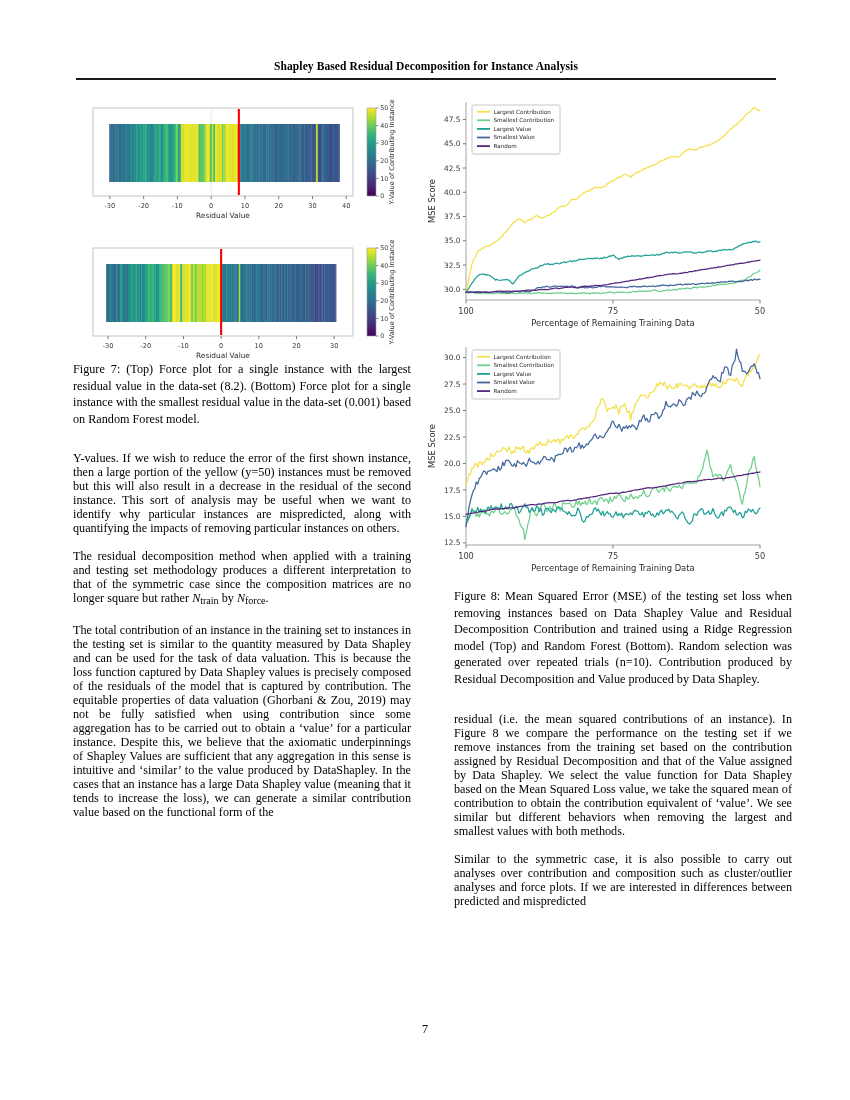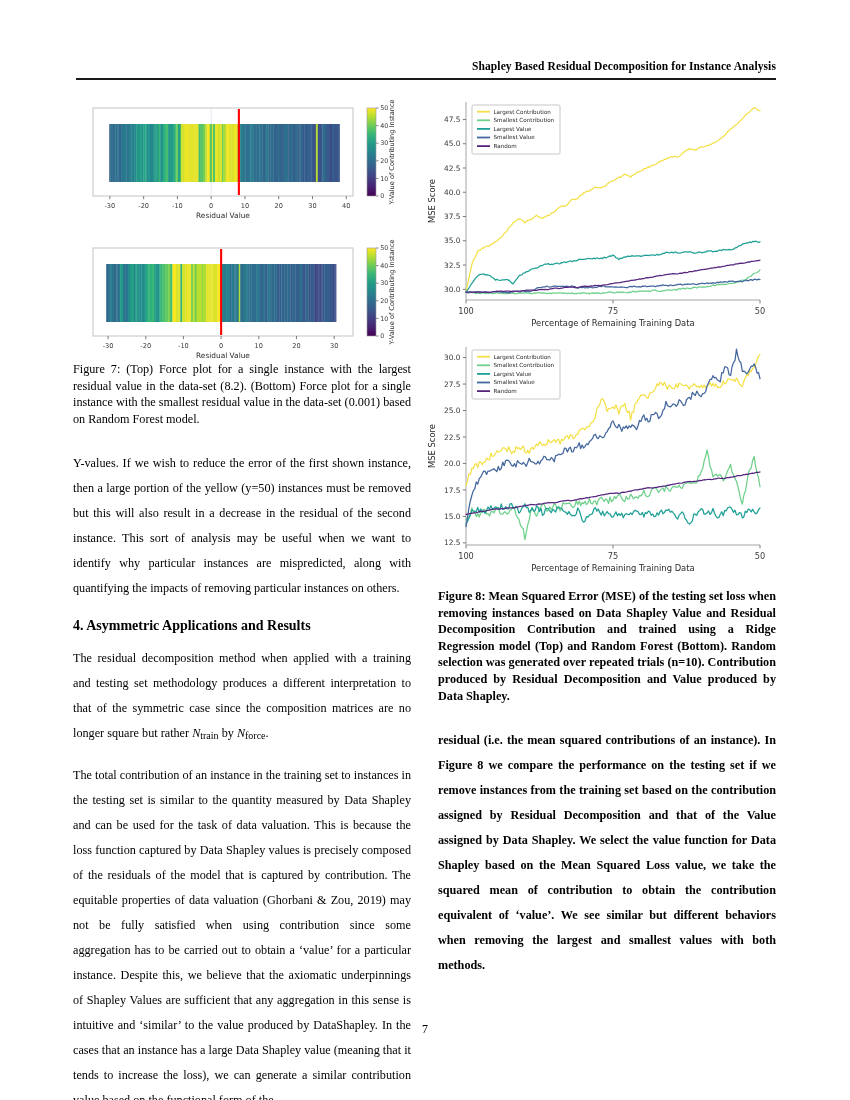--- a/index.html
+++ b/index.html
@@ -6,34 +6,34 @@
   body{
     width:850px;height:1100px;background:#ffffff;
     font-family:"Liberation Serif", serif;
     color:#000;position:relative;overflow:hidden;
   }
   .page{position:absolute;left:0;top:0;width:850px;height:1100px;}
 
   
   .runhead{
     position:absolute;left:76px;top:60px;width:700px;
-    text-align:right;font-weight:bold;font-size:11.5px;
+    text-align:center;font-weight:bold;font-size:11.5px;
     letter-spacing:.1px;
   }
   .rule{
     position:absolute;left:76px;top:78px;width:700px;height:2px;
     background:#1a1a1a;
   }
 
   
   .col-left{position:absolute;left:73px;top:361px;width:338px;}
-  .col-right{position:absolute;left:438px;top:588px;width:338px;font-weight:bold;}
+  .col-right{position:absolute;left:454px;top:588px;width:338px;}
 
   p.body{
-    margin:0 0 14px 0;font-size:12.2px;line-height:25px;
+    margin:0 0 14px 0;font-size:12.2px;line-height:14px;
     text-align:justify;text-justify:inter-word;
   }
   p.caption{
     margin:0 0 24px 0;font-size:12.2px;line-height:16.6px;
     text-align:justify;
   }
   h2.section{
     font-size:14px;font-weight:bold;margin:16px 0 11px 0;line-height:18px;
   }
   .sub{font-size:10px;vertical-align:-0.22em;}
@@ -502,24 +502,24 @@
         <line x1="53" y1="45.5" x2="66" y2="45.5" stroke="#44679e" stroke-width="1.8"></line>
         <text x="69.5" y="47.4" class="legend-txt">Smallest Value</text>
         <line x1="53" y1="54.1" x2="66" y2="54.1" stroke="#57267f" stroke-width="1.8"></line>
         <text x="69.5" y="56" class="legend-txt">Random</text>
       </svg>
   </div>
 
   <div class="col-left">
     <p class="caption">Figure 7: (Top) Force plot for a single instance with the largest residual value in the data-set (8.2). (Bottom) Force plot for a single instance with the smallest residual value in the data-set (0.001) based on Random Forest model.</p>
     <p class="body">Y-values. If we wish to reduce the error of the first shown instance, then a large portion of the yellow (y=50) instances must be removed but this will also result in a decrease in the residual of the second instance. This sort of analysis may be useful when we want to identify why particular instances are mispredicted, along with quantifying the impacts of removing particular instances on others.</p>
-    <h2 class="section">4. Asymmetric Applications and Results</h2>
     <p class="body"><span>The residual decomposition method when applied with a training and testing set methodology produces a different interpretation to that of the symmetric case since the composition matrices are no longer square but rather </span><i>N</i><span class="sub">train</span><span> by </span><i>N</i><span class="sub">force</span><span>.</span></p>
     <p class="body">The total contribution of an instance in the training set to instances in the testing set is similar to the quantity measured by Data Shapley and can be used for the task of data valuation. This is because the loss function captured by Data Shapley values is precisely composed of the residuals of the model that is captured by contribution. The equitable properties of data valuation (Ghorbani &amp; Zou, 2019) may not be fully satisfied when using contribution since some aggregation has to be carried out to obtain a ‘value’ for a particular instance. Despite this, we believe that the axiomatic underpinnings of Shapley Values are sufficient that any aggregation in this sense is intuitive and ‘similar’ to the value produced by DataShapley. In the cases that an instance has a large Data Shapley value (meaning that it tends to increase the loss), we can generate a similar contribution value based on the functional form of the</p>
   </div>
 
   <div class="col-right">
     <p class="caption">Figure 8: Mean Squared Error (MSE) of the testing set loss when removing instances based on Data Shapley Value and Residual Decomposition Contribution and trained using a Ridge Regression model (Top) and Random Forest (Bottom). Random selection was generated over repeated trials (n=10). Contribution produced by Residual Decomposition and Value produced by Data Shapley.</p>
     <p class="body">residual (i.e. the mean squared contributions of an instance). In Figure 8 we compare the performance on the testing set if we remove instances from the training set based on the contribution assigned by Residual Decomposition and that of the Value assigned by Data Shapley. We select the value function for Data Shapley based on the Mean Squared Loss value, we take the squared mean of contribution to obtain the contribution equivalent of ‘value’. We see similar but different behaviors when removing the largest and smallest values with both methods.</p>
+    <p class="body">Similar to the symmetric case, it is also possible to carry out analyses over contribution and composition such as cluster/outlier analyses and force plots. If we are interested in differences between predicted and mispredicted</p>
   </div>
 
   <div class="pagenum">7</div>
 </div>
 
 </body></html>

